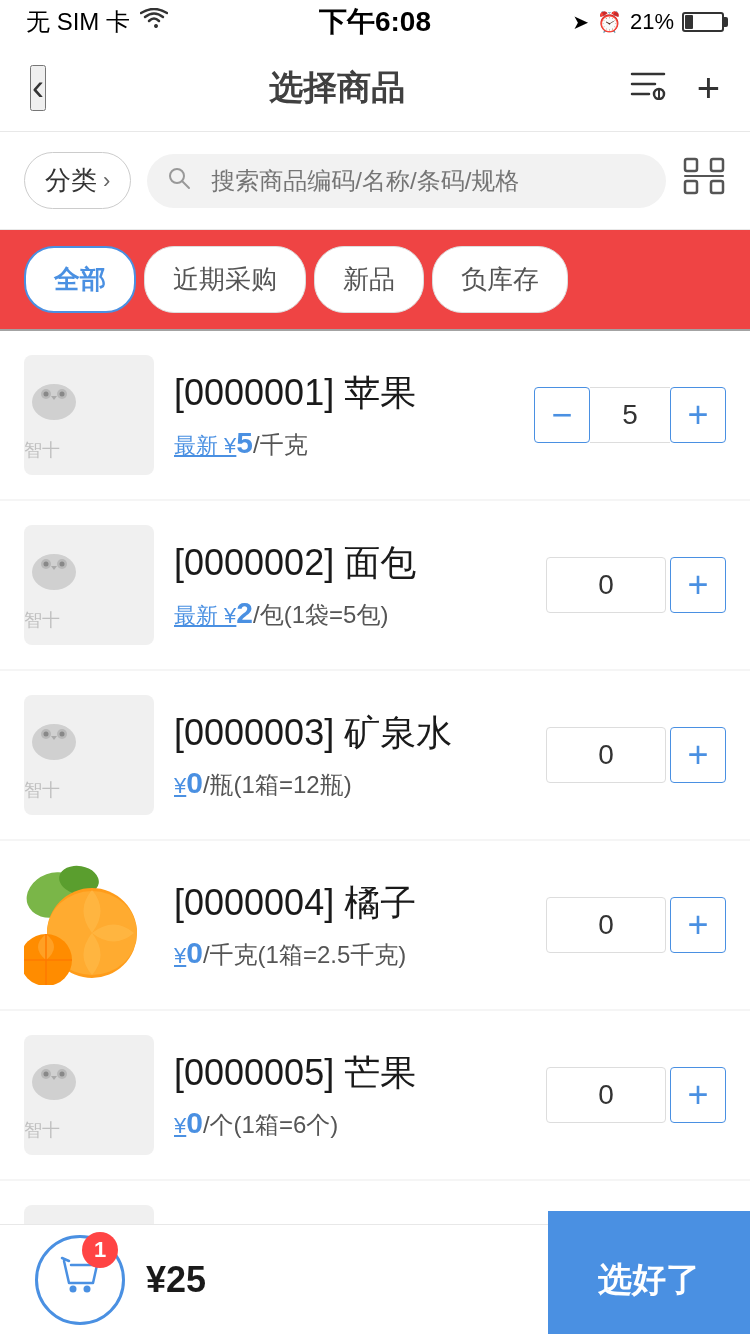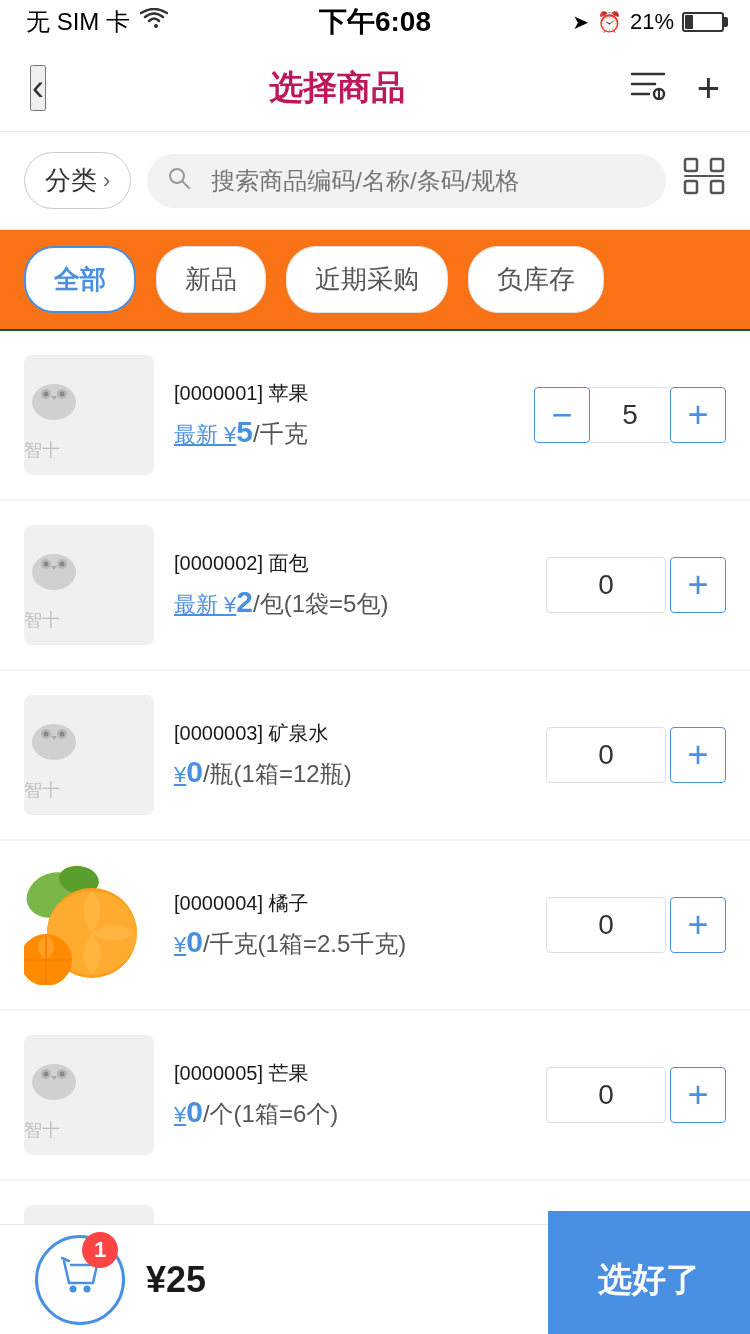--- a/index.html
+++ b/index.html
@@ -77,21 +77,21 @@
       border-bottom: 1px solid #e8e8e8;
     }
     .nav-back {
       font-size: 36px;
       color: #333;
       cursor: pointer;
     }
     .nav-title {
       font-size: 34px;
       font-weight: 600;
-      color: #be185d;
+      color: #404040;
     }
     .nav-actions {
       display: flex;
       gap: 30px;
       align-items: center;
     }
     .nav-filter-icon, .nav-add-icon {
       font-size: 36px;
       color: #333;
       cursor: pointer;
@@ -146,25 +146,25 @@
       flex: 1;
     }
     .scan-icon {
       font-size: 36px;
       color: #555;
       cursor: pointer;
     }
 
     
     .tab-bar {
-      background: #f97316;
+      background: #ef4444;
       display: flex;
       padding: 16px 24px;
-      gap: 20px;
-      border-bottom: 2px solid #14532d;
+      gap: 8px;
+      border-bottom: 2px solid #a3a3a3;
     }
     .tab-btn {
       padding: 14px 28px;
       border-radius: 30px;
       font-size: 26px;
       cursor: pointer;
       border: 1px solid #ddd;
       background: #fff;
       color: #555;
     }
@@ -215,21 +215,21 @@
     .owl-text {
       font-size: 18px;
       color: #c0c0c0;
       margin-top: 4px;
     }
     .product-info {
       flex: 1;
       min-width: 0;
     }
     .product-name {
-      font-size: 20px;
+      font-size: 36px;
       color: #1a1a1a;
       font-weight: 500;
       margin-bottom: 8px;
     }
     .product-spec {
       font-size: 24px;
       color: #888;
       margin-bottom: 6px;
     }
     .product-price {
@@ -449,22 +449,22 @@
       <rect x="3" y="25" width="12" height="12" rx="2" stroke="#555" stroke-width="2.5" fill="none"></rect>
       <rect x="29" y="3" width="12" height="12" rx="2" stroke="#555" stroke-width="2.5" fill="none"></rect>
       <line x1="3" y1="20" x2="41" y2="20" stroke="#555" stroke-width="2" stroke-linecap="round"></line>
       <rect x="29" y="25" width="12" height="12" rx="2" stroke="#555" stroke-width="2.5" fill="none"></rect>
     </svg>
   </span>
 </div>
 
 <div class="tab-bar">
   <button class="tab-btn active">全部</button>
+  <button class="tab-btn">近期采购</button>
   <button class="tab-btn">新品</button>
-  <button class="tab-btn">近期采购</button>
   <button class="tab-btn">负库存</button>
 </div>
 
 <div class="product-list">
 
   <div class="product-item">
     <div class="product-image">
       <div class="owl-placeholder">
         <span class="owl-icon">
           <svg width="60" height="55" viewBox="0 0 60 55">

